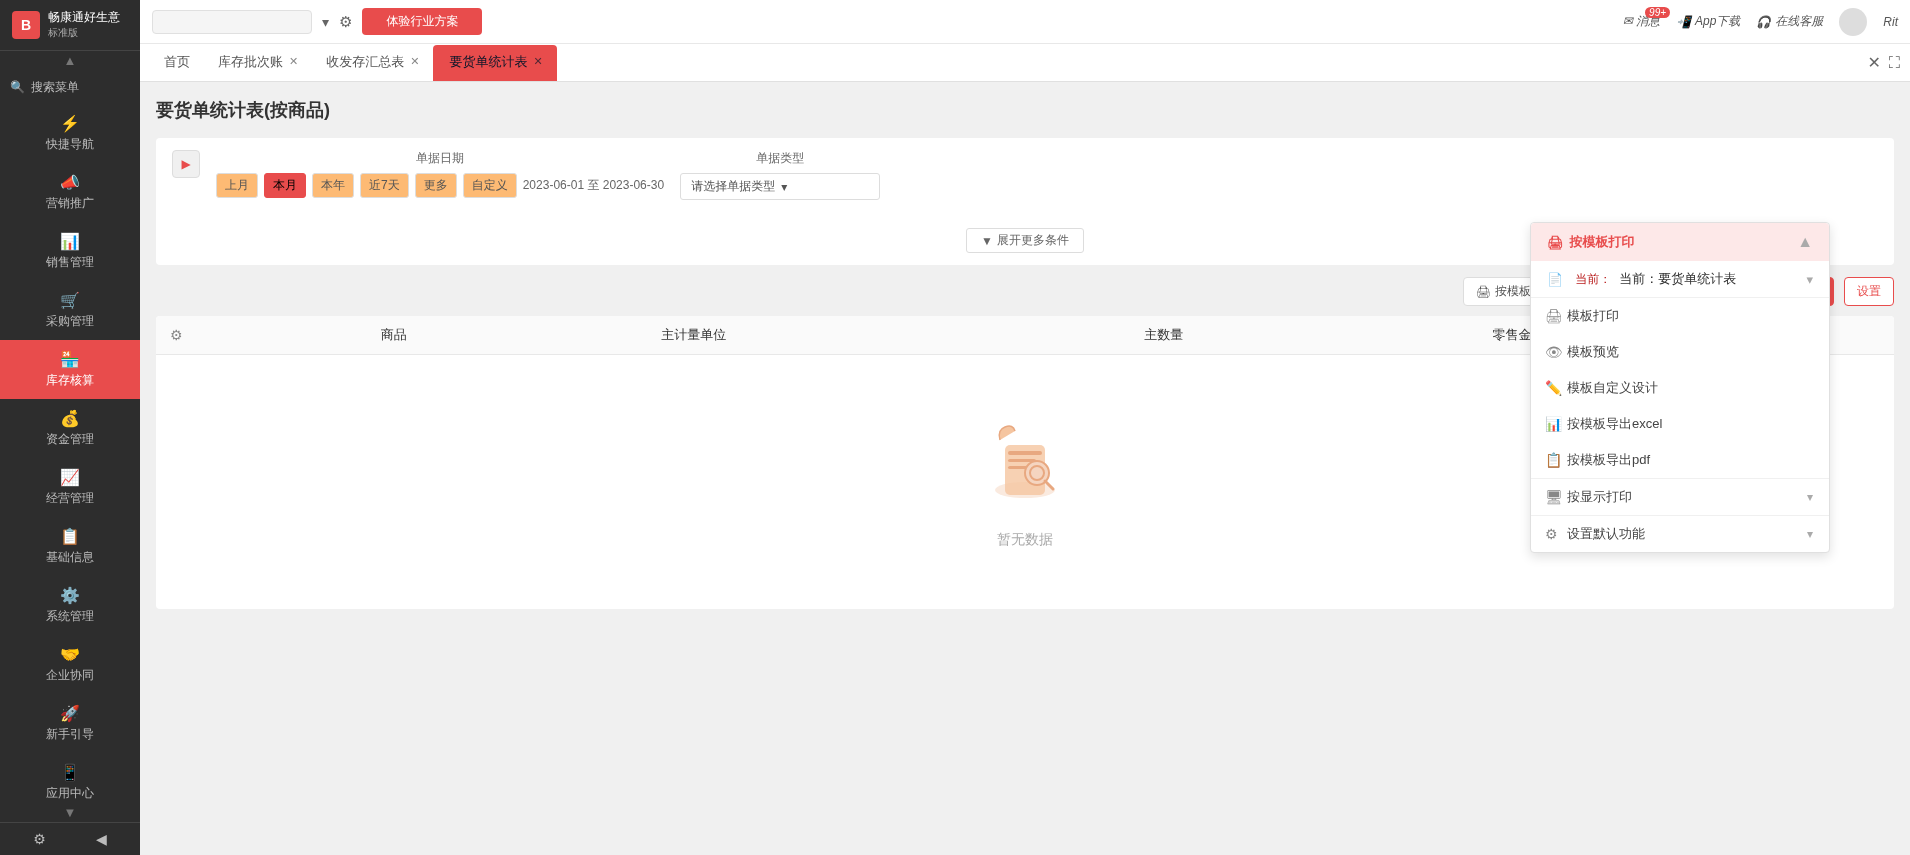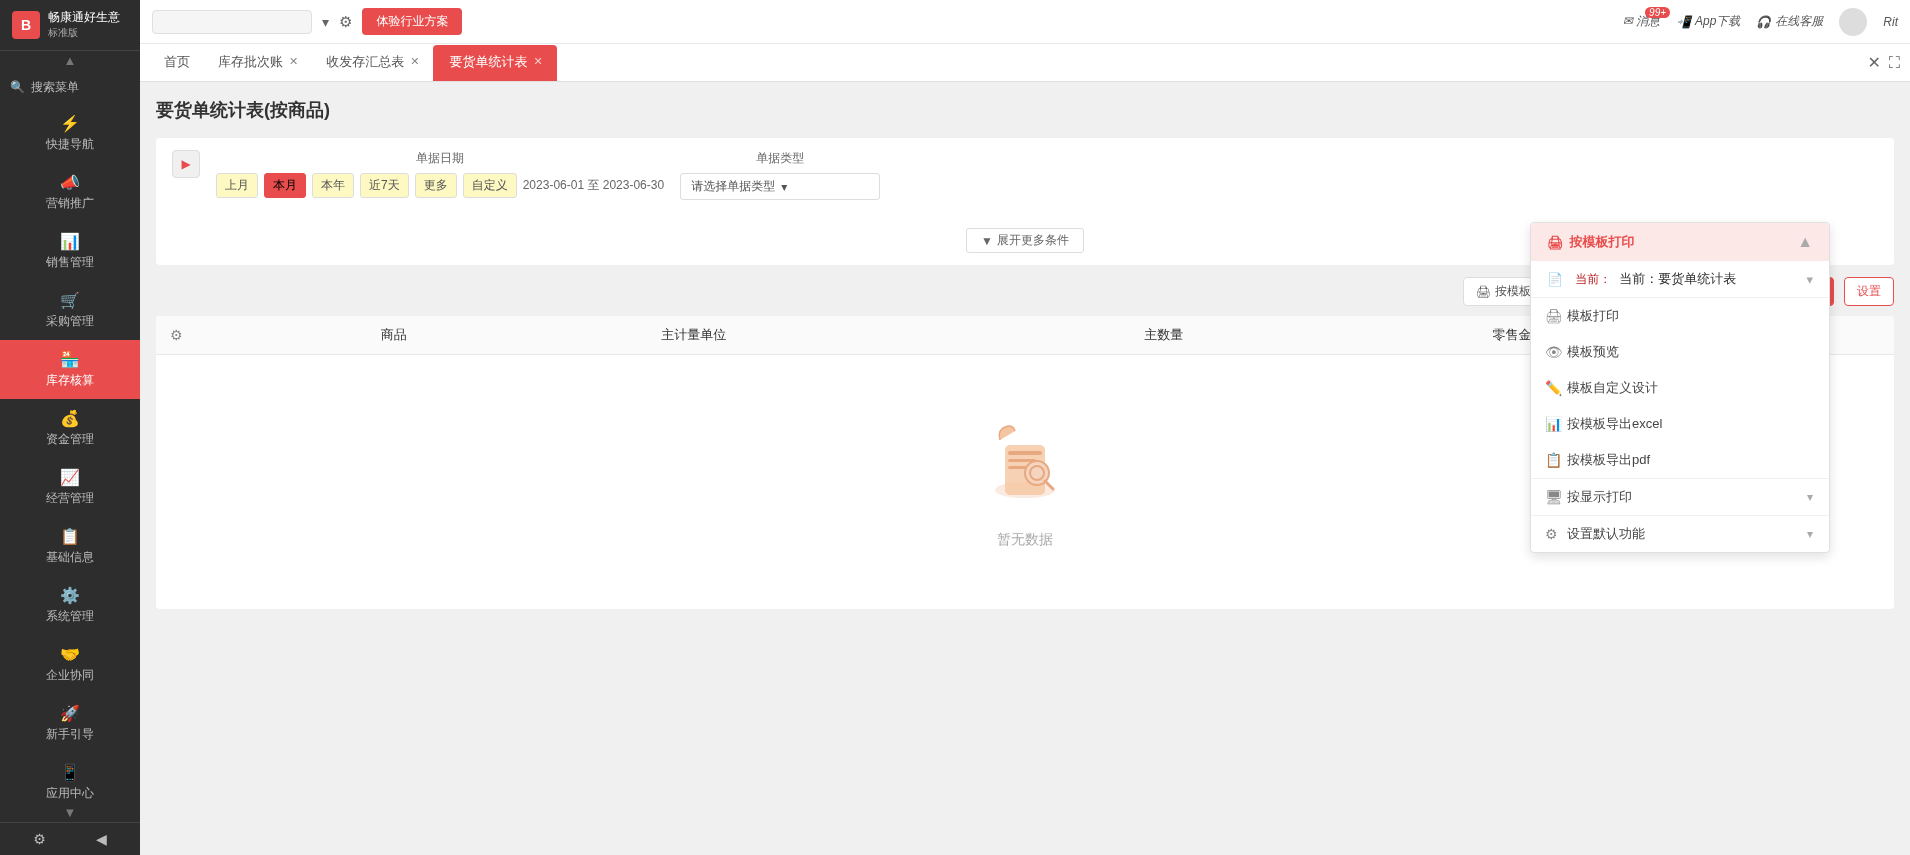--- a/index.html
+++ b/index.html
@@ -103,21 +103,21 @@
     }
     .topbar-dropdown {
       color: #666; cursor: pointer; font-size: 14px;
     }
     .topbar-gear { color: #666; cursor: pointer; font-size: 15px; }
     .topbar-trial {
       background: #e84c4c;
       color: white;
       border: none;
       border-radius: 4px;
-      padding: 5px 14px;
+      padding: 5px 24px;
       font-size: 12px;
       cursor: pointer;
     }
     .topbar-spacer { flex: 1; }
     .topbar-right {
       display: flex;
       align-items: center;
       gap: 16px;
       color: #555;
       font-size: 12px;
@@ -159,21 +159,21 @@
       cursor: pointer;
       color: #555;
       white-space: nowrap;
       display: flex;
       align-items: center;
       gap: 6px;
       border-bottom: 2px solid transparent;
     }
     .tab.active {
       background: #e84c4c;
-      color: #ffffff;
+      color: #0f172a;
       border-radius: 4px 4px 0 0;
       border-bottom: 2px solid #e84c4c;
       padding-left: 16px;
     }
     .tab-close {
       font-size: 11px;
       color: inherit;
       cursor: pointer;
       opacity: 0.7;
     }
@@ -238,21 +238,21 @@
       align-items: center;
       gap: 6px;
       flex-wrap: wrap;
     }
     .filter-date-btn {
       padding: 3px 8px;
       font-size: 12px;
       border: 1px solid #ddd;
       border-radius: 3px;
       cursor: pointer;
-      background: #fef9c3;
+      background: #fdba74;
       color: #555;
     }
     .filter-date-btn.active {
       background: #e84c4c;
       color: #000000;
       border-color: #e84c4c;
     }
     .filter-date-range {
       font-size: 12px;
       color: #666;

